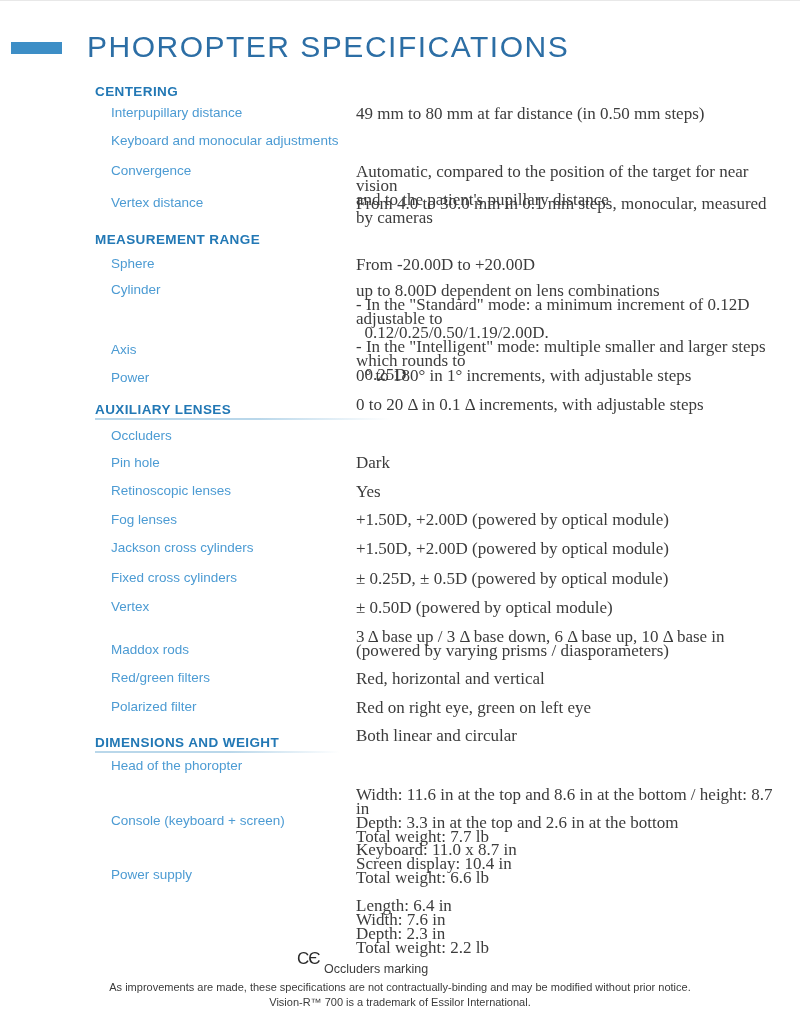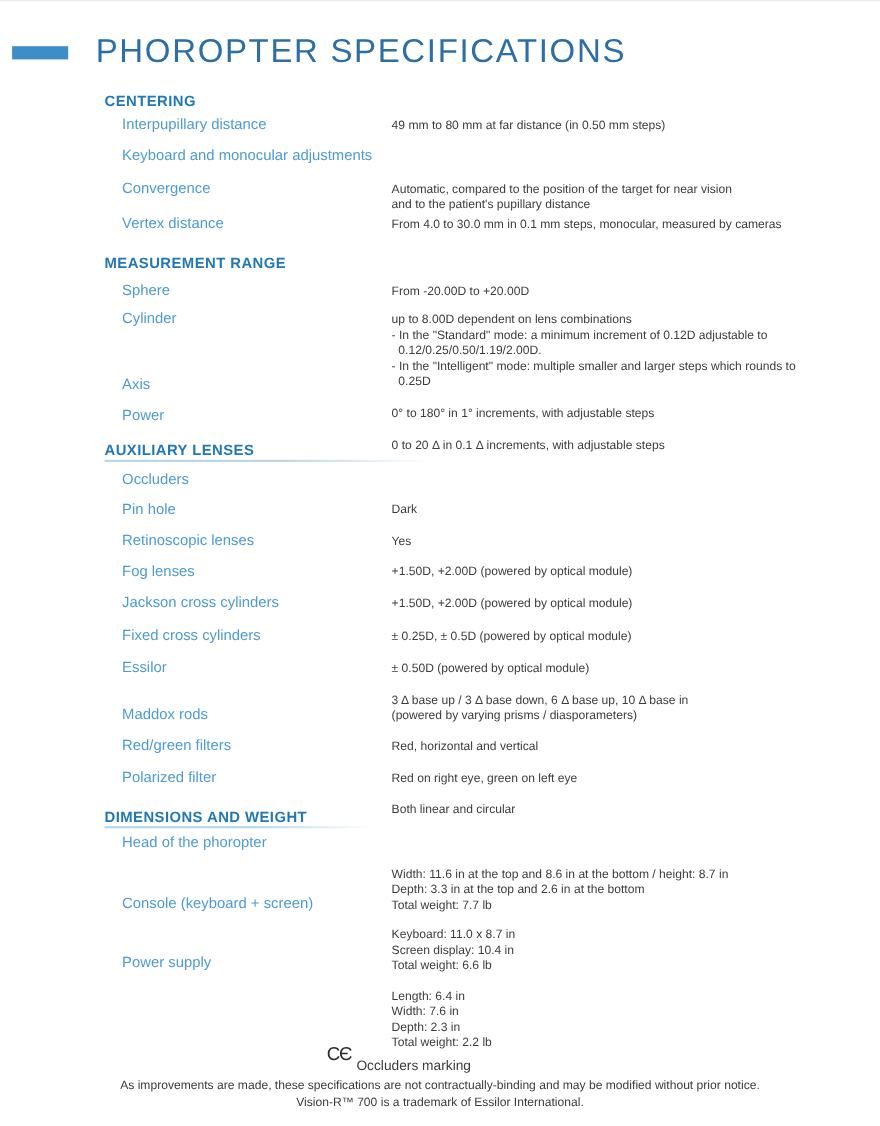--- a/index.html
+++ b/index.html
@@ -37,23 +37,24 @@
   }
   .label {
     position: absolute; left: 111px;
     color: var(--label-text, #4C9BD3);
     font-size: 13.5px; line-height: 15px;
     white-space: nowrap;
   }
   .value {
     position: absolute; left: 356px;
     color: var(--body-text, #3C3C3C);
-    font-size: 11px; line-height: 14px;
+    font-size: 17px; line-height: 14px;
     white-space: pre-wrap;
     width: 420px;
+    font-family: Liberation Serif, serif;
   }
   .rule {
     position: absolute; left: 95px; height: 2px;
     background: linear-gradient(to right, var(--rule, #B9D7EA) 55%, rgba(185,215,234,0) 100%);
   }
   .ce-mark {
     position: absolute; left: 297px; top: 948px;
     font-size: 17px; color: #2a2a2a;
     letter-spacing: -1px;
     font-weight: 500;
@@ -106,21 +107,21 @@
   <div class="label" style="top:454px">Pin hole</div>
   <div class="value" style="top:455px">Dark</div>
   <div class="label" style="top:482px">Retinoscopic lenses</div>
   <div class="value" style="top:484px">Yes</div>
   <div class="label" style="top:511px">Fog lenses</div>
   <div class="value" style="top:512px">+1.50D, +2.00D (powered by optical module)</div>
   <div class="label" style="top:539px">Jackson cross cylinders</div>
   <div class="value" style="top:541px">+1.50D, +2.00D (powered by optical module)</div>
   <div class="label" style="top:569px">Fixed cross cylinders</div>
   <div class="value" style="top:571px">± 0.25D, ± 0.5D (powered by optical module)</div>
-  <div class="label" style="top:598px">Essilor</div>
+  <div class="label" style="top:598px">Vertex</div>
   <div class="value" style="top:600px">± 0.50D (powered by optical module)</div>
   <div class="label" style="top:641px">Maddox rods</div>
   <div class="value" style="top:629px">3 Δ base up / 3 Δ base down, 6 Δ base up, 10 Δ base in
 (powered by varying prisms / diasporameters)</div>
   <div class="label" style="top:669px">Red/green filters</div>
   <div class="value" style="top:671px">Red, horizontal and vertical</div>
   <div class="label" style="top:698px">Polarized filter</div>
   <div class="value" style="top:700px">Red on right eye, green on left eye</div>
 
   <div class="sec-head" style="top:734px">DIMENSIONS AND WEIGHT</div>

